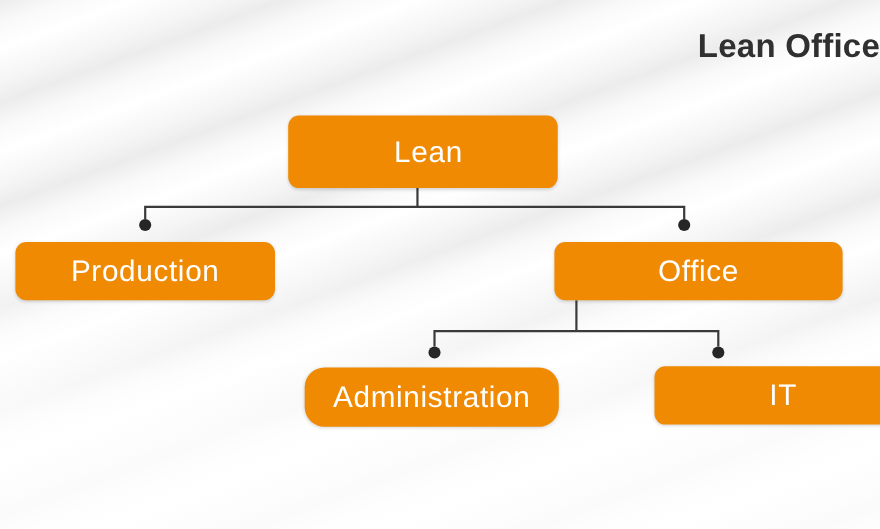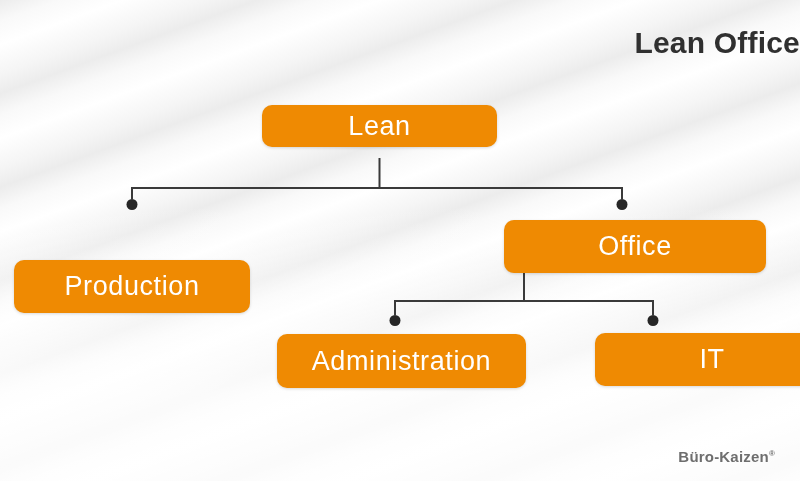--- a/index.html
+++ b/index.html
@@ -46,24 +46,24 @@
     align-items: center;
     justify-content: center;
     background: #EF8A02;
     color: #FFFFFF;
     border-radius: 10px;
     font-size: 27px;
     font-weight: 400;
     letter-spacing: 0.6px;
     box-shadow: 0 1px 3px rgba(0,0,0,0.15);
   }
-  .node-lean           { left: 262px; top: 105px; width: 235px; height: 42px; }
-  .node-production     { left: 14px;  top: 220px; width: 236px; height: 53px; margin-top: 40px; }
+  .node-lean           { left: 262px; top: 105px; width: 235px; height: 66px; padding-left: 10px; }
+  .node-production     { left: 14px;  top: 220px; width: 236px; height: 53px; }
   .node-office         { left: 504px; top: 220px; width: 262px; height: 53px; }
-  .node-administration { left: 277px; top: 334px; width: 249px; height: 54px; }
+  .node-administration { left: 277px; top: 334px; width: 231px; height: 54px; border-radius: 18px; }
   .node-it             { left: 551px; top: 333px; width: 234px; height: 53px; margin-left: 44px; }
 
   .brand {
     position: absolute;
     right: 25px;
     bottom: 16px;
     font-size: 15px;
     font-weight: 700;
     color: #6E6E6E;
     letter-spacing: 0.2px;
@@ -106,17 +106,14 @@
   </div>
 
   <div class="node node-administration">
     <span>Administration</span>
   </div>
 
   <div class="node node-it">
     <span>IT</span>
   </div>
 
-  <div class="brand">
-    <span>Büro-Kaizen</span><sup>®</sup>
-  </div>
 
 </div>
 
 </body></html>

